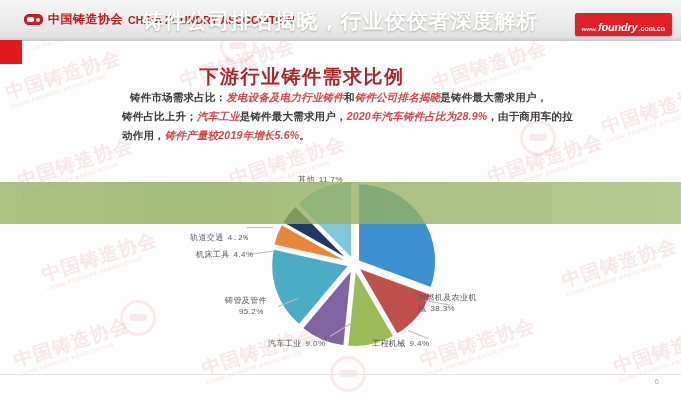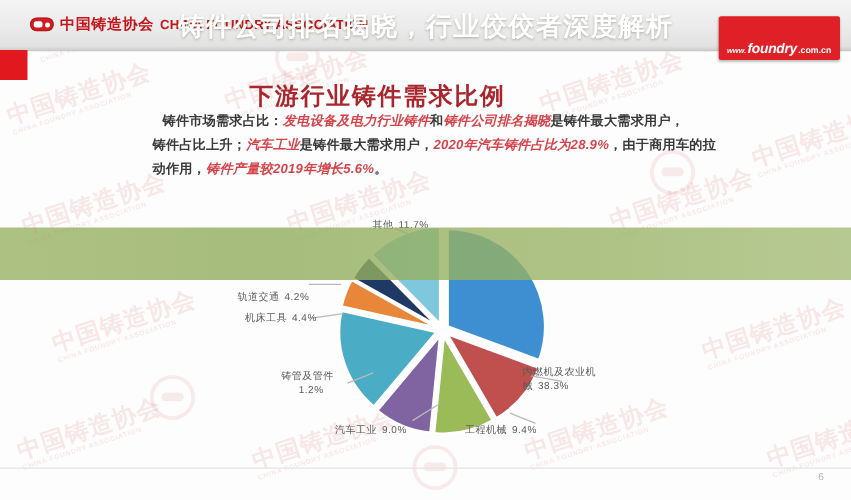--- a/index.html
+++ b/index.html
@@ -28,21 +28,21 @@
   .brand{position:absolute;left:24px;top:11px;display:flex;align-items:center;gap:5px;}
   .brand-badge{width:19px;height:11px;border-radius:6px;background:#cf1f24;position:relative;
     box-shadow:0 0 0 1px #b51a1f inset;}
   .brand-badge:before{content:"";position:absolute;left:3px;top:3px;width:7px;height:5px;
     background:#fff;border-radius:2px;}
   .brand-badge:after{content:"";position:absolute;right:3px;top:3.5px;width:4px;height:4px;
     background:#fff;border-radius:50%;}
   .brand-cn{font-size:12px;font-weight:bold;color:#c4161c;letter-spacing:.5px;}
   .brand-en{font-size:10.5px;font-weight:bold;color:#c4161c;letter-spacing:.2px;}
   .site-badge{position:absolute;right:9px;top:13px;background:#e02027;color:#fff;
-    border-radius:2px;padding:20px 7px 3px 7px;display:flex;align-items:baseline;gap:1px;
+    border-radius:2px;padding:8px 7px 3px 7px;display:flex;align-items:baseline;gap:1px;
     box-shadow:0 1px 2px rgba(0,0,0,.25);}
   .site-www{font-size:6px;font-style:italic;font-weight:bold;opacity:.95;}
   .site-main{font-size:11px;font-style:italic;font-weight:bold;letter-spacing:-.2px;}
   .site-tld{font-size:7px;font-weight:bold;}
 
   
   .accent-bar{position:absolute;left:0;top:40px;width:22px;height:24px;background:#e2181f;}
 
   
   .slide-title{position:absolute;left:0;top:64px;width:604px;text-align:center;
@@ -155,25 +155,25 @@
     <div class="leader" style="left:247px;top:67px;width:26px;"></div>
     <div class="leader" style="left:249px;top:94px;width:26px;transform:rotate(-8deg);"></div>
     <div class="leader" style="left:278px;top:146px;width:22px;transform:rotate(-22deg);"></div>
     <div class="leader" style="left:330px;top:176px;width:24px;transform:rotate(-32deg);"></div>
     <div class="leader" style="left:408px;top:170px;width:22px;transform:rotate(22deg);"></div>
     <div class="leader" style="left:424px;top:140px;width:26px;transform:rotate(10deg);"></div>
     <div class="leader" style="left:316px;top:22px;width:22px;transform:rotate(24deg);"></div>
 
     <div class="lbl" style="left:298px;top:14px;"><span>其他</span><span class="v">11.7%</span></div>
 
-    <div class="lbl" style="left:190px;top:72px;"><span>轨道交通</span><span class="v">4.2%</span></div>
+    <div class="lbl" style="left:190px;top:72px;font-family:Liberation Mono, monospace;"><span>轨道交通</span><span class="v">4.2%</span></div>
 
     <div class="lbl" style="left:196px;top:89px;"><span>机床工具</span><span class="v">4.4%</span></div>
 
-    <div class="lbl two" style="left:225px;top:135px;width:74px;text-align:left;"><span>铸管及管件</span><br><span class="v" style="margin-left:14px;">1.2%</span></div>
+    <div class="lbl two" style="left:225px;top:135px;width:74px;text-align:left;"><span>铸管及管件</span><br><span class="v" style="margin-left:14px;">95.2%</span></div>
 
     <div class="lbl" style="left:268px;top:178px;"><span>汽车工业</span><span class="v">9.0%</span></div>
 
     <div class="lbl" style="left:372px;top:178px;"><span>工程机械</span><span class="v">9.4%</span></div>
 
     <div class="lbl two" style="left:418px;top:132px;width:80px;text-align:left;"><span>内燃机及农业机</span><br><span>械</span><span class="v">38.3%</span></div>
   </div>
 
   <div class="overlay"></div>
   <div class="overlay-title">铸件公司排名揭晓，行业佼佼者深度解析</div>

